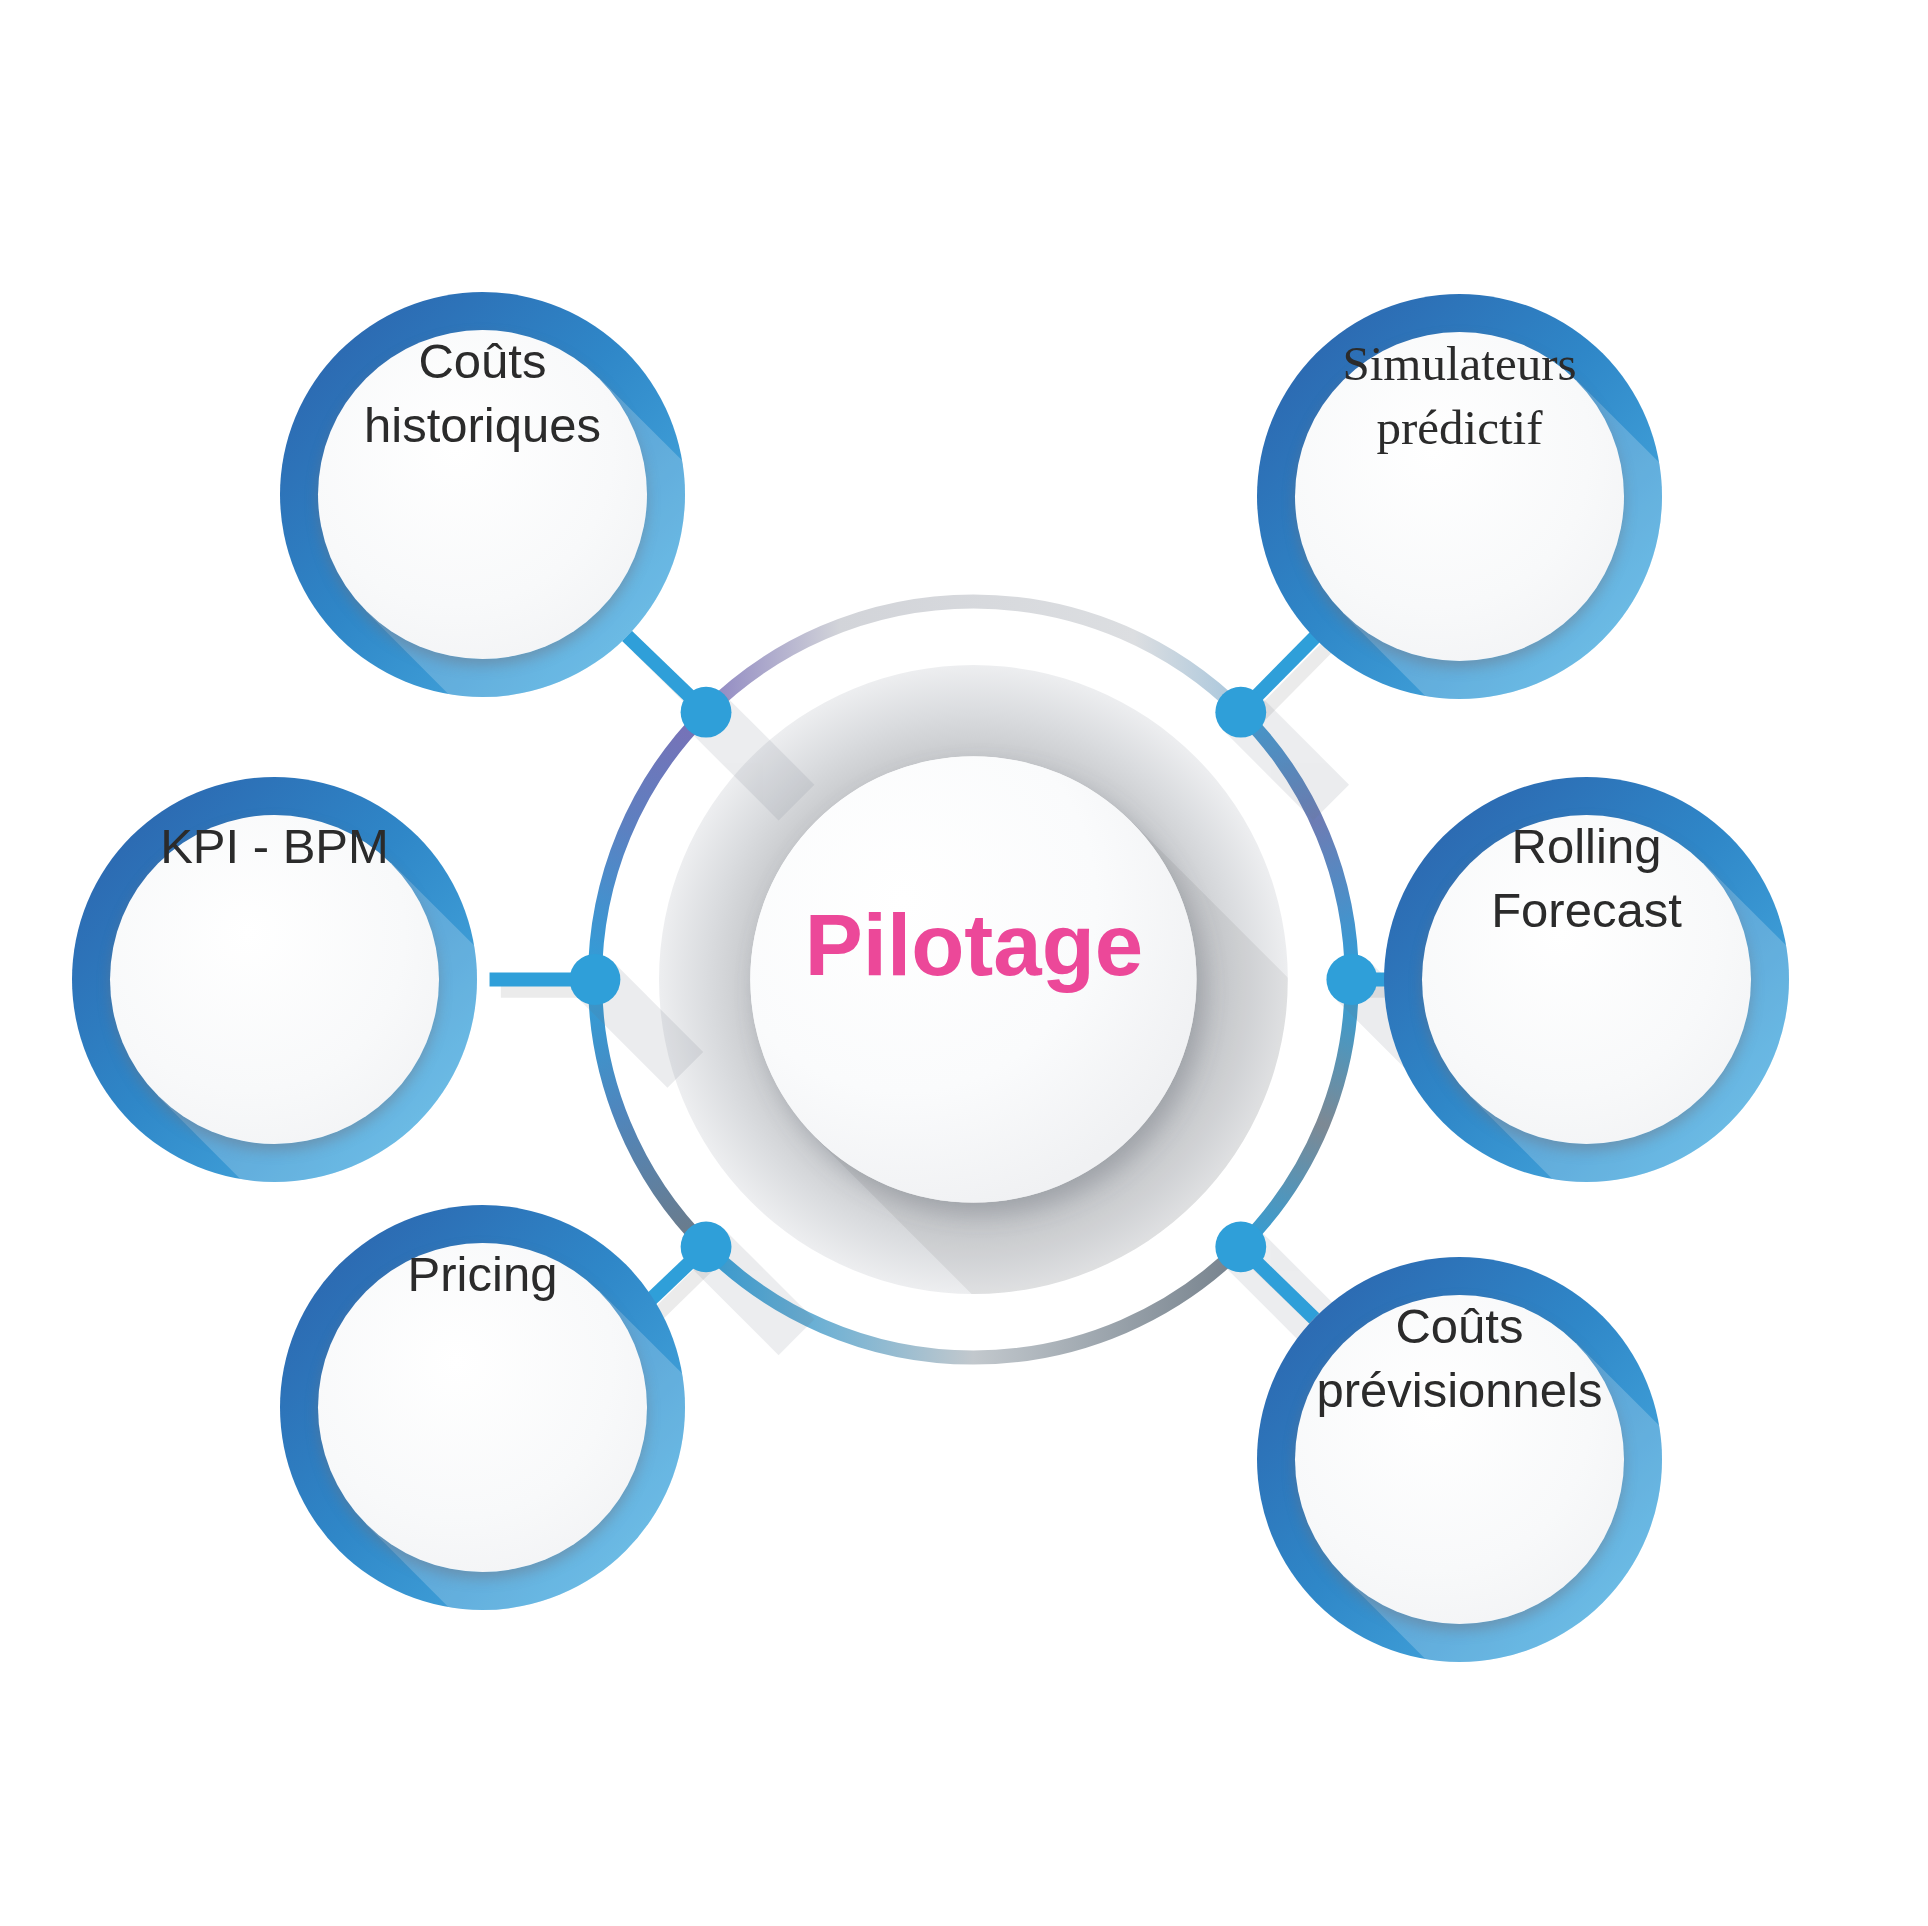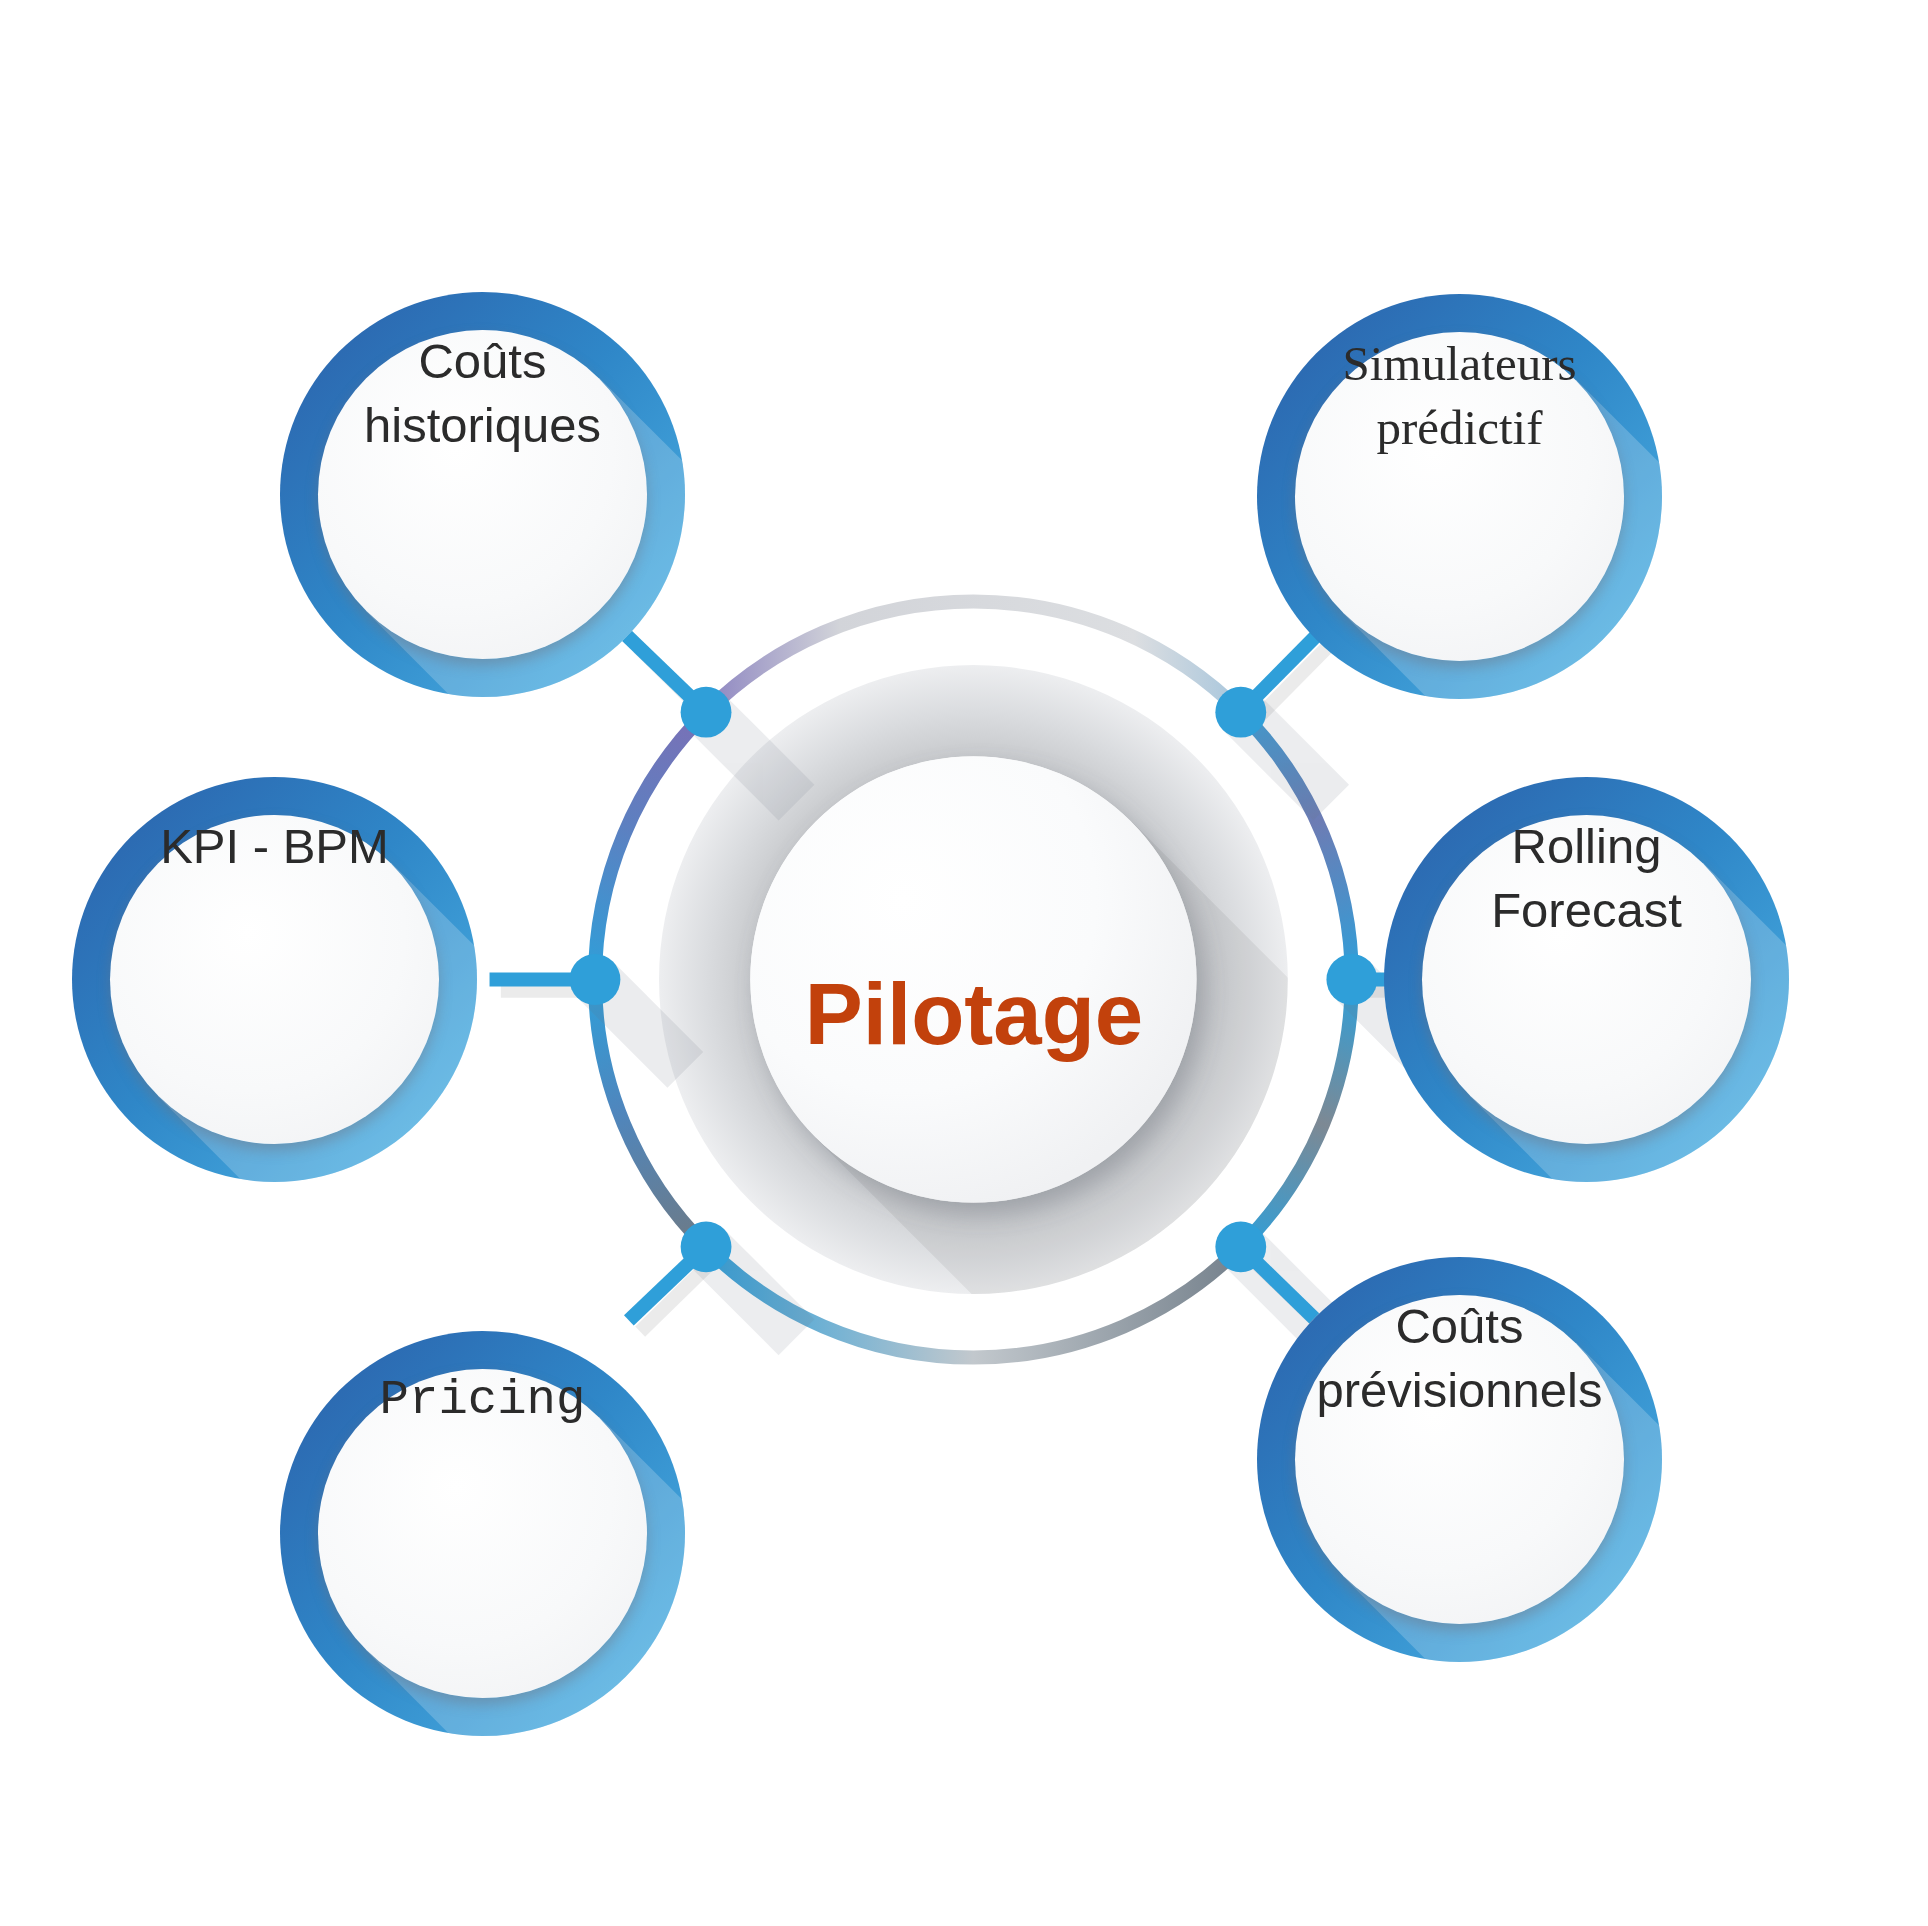--- a/index.html
+++ b/index.html
@@ -41,34 +41,34 @@
     text-align: center;
     font-size: 49px;
     line-height: 1.3;
     font-weight: 400;
     color: var(--text, #2b2b2b);
   }
 
   
   .pos-tl { left: 280px;  top: 292px;  }
   .pos-l  { left: 72px;   top: 777px;  }
-  .pos-bl { left: 280px;  top: 1331px; font-family: Liberation Mono, monospace; }
+  .pos-bl { left: 280px;  top: 1205px; }
   .pos-tr { left: 1257px; top: 294px; font-family: Liberation Serif, serif;  }
   .pos-r  { left: 1384px; top: 777px;  }
   .pos-br { left: 1257px; top: 1257px; }
 
   
   .center-label {
     position: absolute;
     left: 729px; top: 895px;
     width: 490px; height: 169px;
-    display: flex; align-items: flex-end; justify-content: center;
+    display: flex; align-items: flex-start; justify-content: center;
     font-size: 87px;
     font-weight: 600;
-    color: #c2410c;
+    color: #ec4899;
   }
 </style>
 </head>
 <body>
 
 <div class="stage">
 
   <svg class="decor" width="1928" height="1927" viewBox="0 0 2048 2046">
     <defs>
       <linearGradient id="gTop" gradientUnits="userSpaceOnUse" x1="750" y1="756" x2="1318" y2="756">

